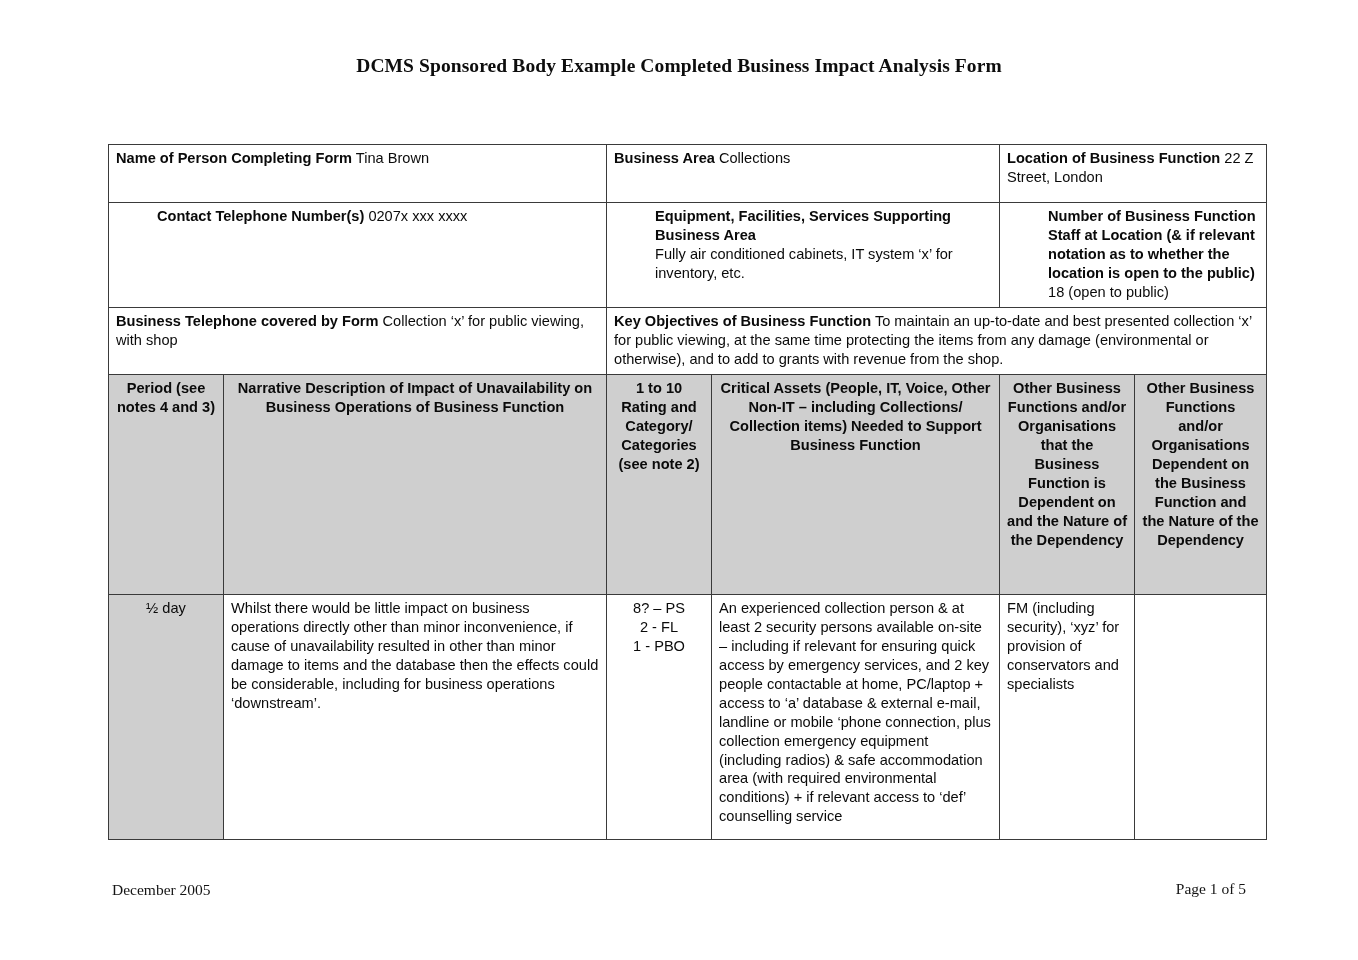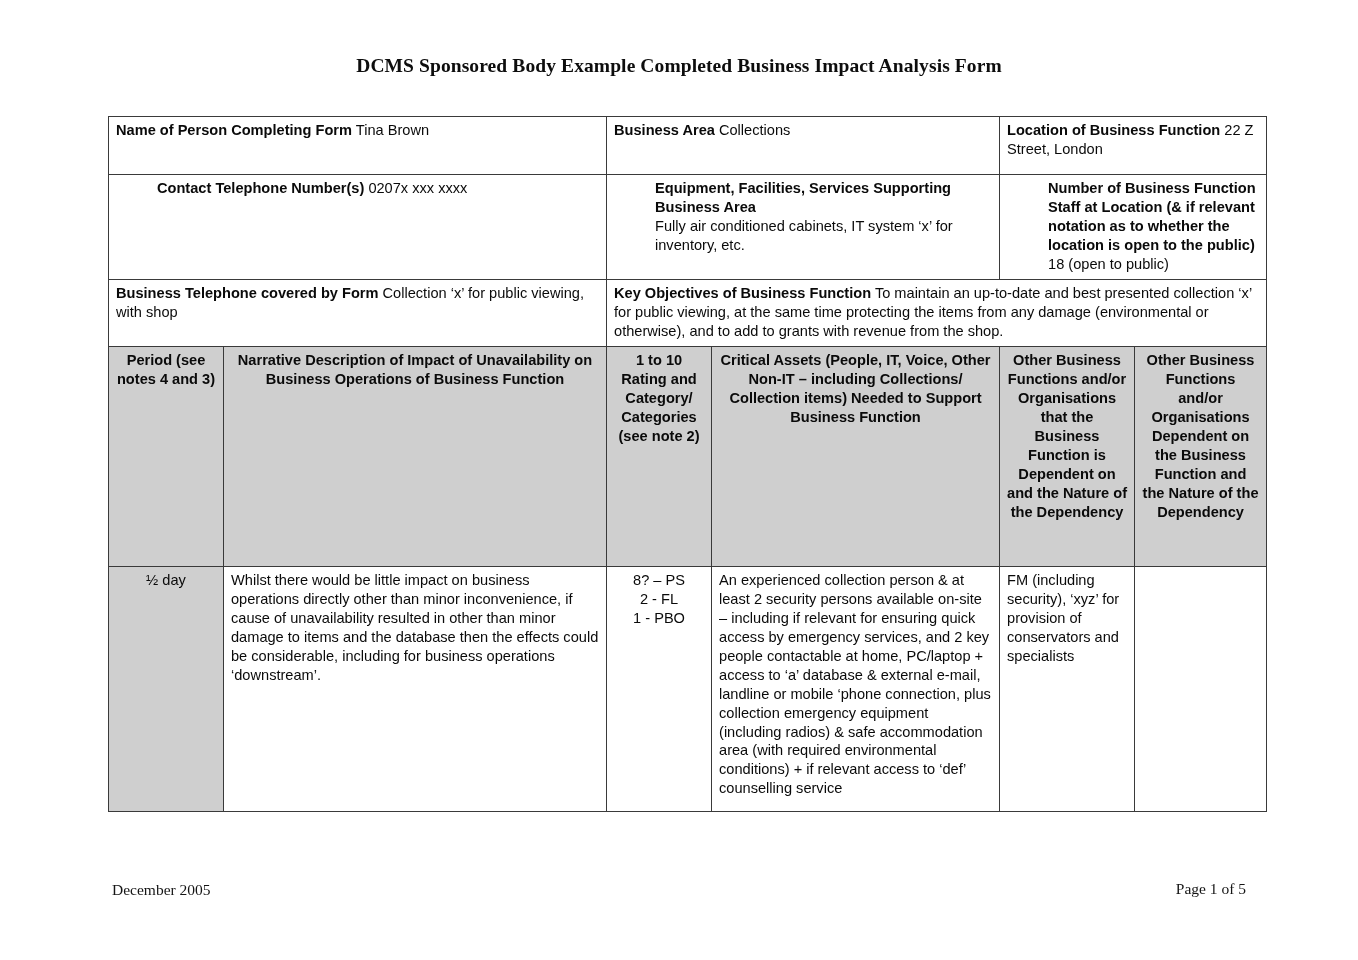--- a/index.html
+++ b/index.html
@@ -33,21 +33,21 @@
     font-family: "Liberation Serif", serif;
     font-weight: bold;
     font-size: 19.5px;
     letter-spacing: 0.1px;
     color: #0d0d0d;
   }
 
   table.biaf {
     position: absolute;
     left: 108px;
-    top: 116px;
+    top: 144px;
     width: 1158px;
     border-collapse: collapse;
     table-layout: fixed;
   }
   table.biaf td {
     border: 1.3px solid #3a3a3a;
     vertical-align: top;
     padding: 4px 7px 5px 7px;
     font-size: 14.6px;
     line-height: 1.30;

